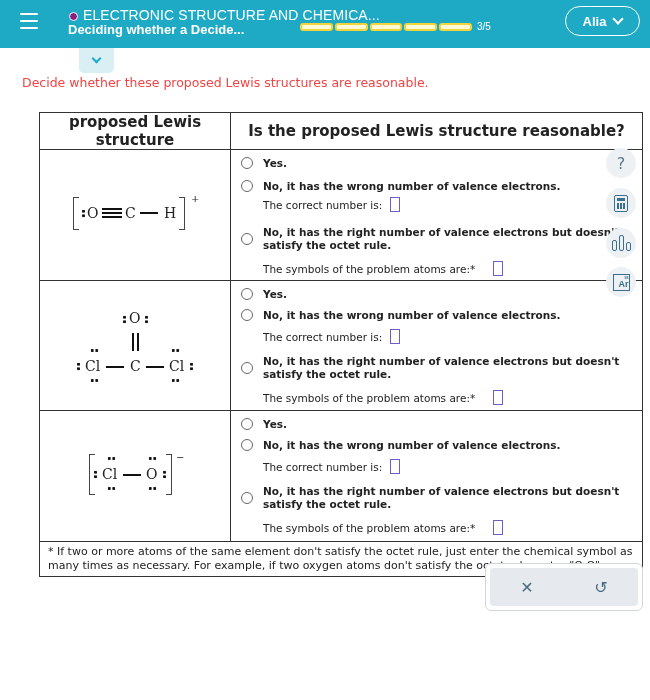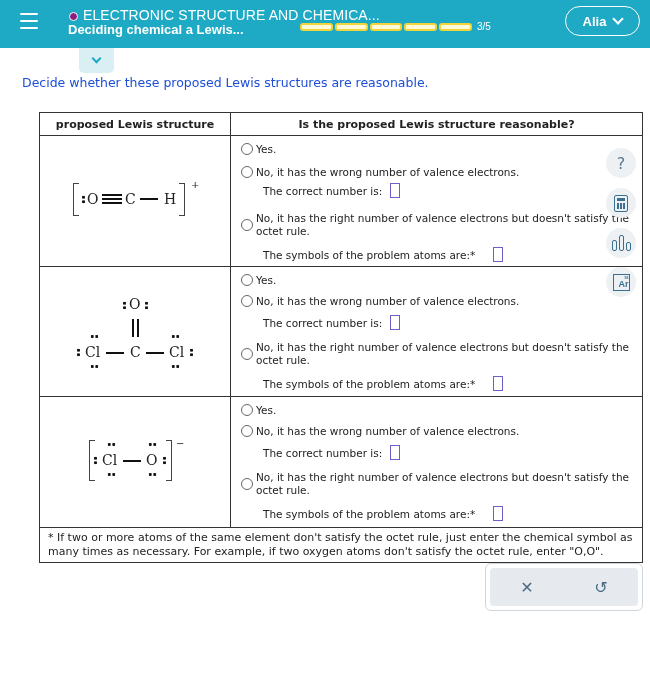--- a/index.html
+++ b/index.html
@@ -14,29 +14,29 @@
   .lesson-title { position: absolute; left: 68px; top: 22px; font-size: 13px; font-weight: bold; color: #fff; font-family: "Liberation Sans", sans-serif; }
   .progress { position: absolute; left: 300px; top: 23px; width: 172px; height: 8px; display: flex; gap: 2px; }
   .progress .seg { flex: 1; background: #fff9d8; border: 2px solid #f0d43a; border-radius: 3px; }
   .progress-label { position: absolute; left: 477px; top: 21px; font-size: 10px; color: #fff; font-family: "Liberation Sans", sans-serif; }
   .user-btn { position: absolute; left: 565px; top: 6px; width: 75px; height: 30px; border: 1.5px solid #fff; border-radius: 16px; color: #fff; font-weight: bold; font-size: 13px; font-family: "Liberation Sans", sans-serif; display: flex; align-items: center; justify-content: center; gap: 8px; cursor: pointer; }
   .chev { display: inline-block; width: 8px; height: 8px; border-right: 2.5px solid currentColor; border-bottom: 2.5px solid currentColor; transform: rotate(45deg); margin-top: -4px; }
 
   .collapse-tab { position: absolute; left: 79px; top: 48px; width: 35px; height: 25px; background: #d9eff4; border-radius: 0 0 5px 5px; display: flex; align-items: center; justify-content: center; cursor: pointer; color: #1ea9c4; }
   .collapse-tab .chev { width: 7px; height: 7px; }
 
-  .instruction { position: absolute; left: 22px; top: 75px; font-size: 12.5px; color: #1d4ed8; }
+  .instruction { position: absolute; left: 22px; top: 75px; font-size: 12.5px; color: #ef4444; }
 
   table.q { position: absolute; left: 39px; top: 112px; width: 604px; border-collapse: collapse; font-size: 10.5px; }
   table.q th, table.q td { border: 1px solid #333; }
-  table.q th { height: 23px; font-size: 11px; font-weight: bold; text-align: center; }
+  table.q th { height: 23px; font-size: 15px; font-weight: bold; text-align: center; }
   th.c1 { width: 191px; }
   td.struct { height: 131px; position: relative; font-family: "DejaVu Serif", serif; }
   td.opts { position: relative; vertical-align: top; padding: 0; }
-  .opt { position: absolute; left: 10px; display: flex; align-items: center; gap: 3px; font-size: 10.5px; }
+  .opt { position: absolute; left: 10px; display: flex; align-items: center; gap: 10px; font-size: 10.5px; font-weight: bold; }
   .radio { width: 12px; height: 12px; border: 1px solid #666; border-radius: 50%; background: #fff; flex: none; cursor: pointer; }
   .sub { position: absolute; left: 32px; font-size: 10.5px; display: flex; align-items: center; }
   .box { display: inline-block; width: 10px; height: 15px; border: 1.5px solid #6b5fc9; margin-left: 8px; background: #fff; cursor: text; }
   .opt3 { align-items: center; }
   .opt3 .txt { width: 380px; line-height: 13px; }
   td.foot { height: 33px; padding: 3px 8px; font-size: 11px; line-height: 14px; }
 
   .side-tool { position: absolute; width: 30px; height: 30px; border-radius: 50%; background: #eef1f4; display: flex; align-items: center; justify-content: center; color: #3a6f8f; cursor: pointer; }
   .tool-q { left: 606px; top: 148px; font-size: 16px; color: #5b7a90; }
   .tool-calc { left: 606px; top: 188px; }
@@ -67,21 +67,21 @@
 </head>
 <body>
 
 <div class="topbar">
   <div class="menu-btn">
       <span></span>
       <span></span>
       <span></span>
     </div>
   <div class="topic"><span class="dot"></span><span>ELECTRONIC STRUCTURE AND CHEMICA...</span></div>
-  <div class="lesson-title">Deciding chemical a Lewis...</div>
+  <div class="lesson-title">Deciding whether a Decide...</div>
   <div class="progress">
     <div class="seg"></div>
     <div class="seg"></div>
     <div class="seg"></div>
     <div class="seg"></div>
     <div class="seg"></div>
   </div>
   <div class="progress-label">3/5</div>
   <div class="user-btn">
     <span>Alia</span>

